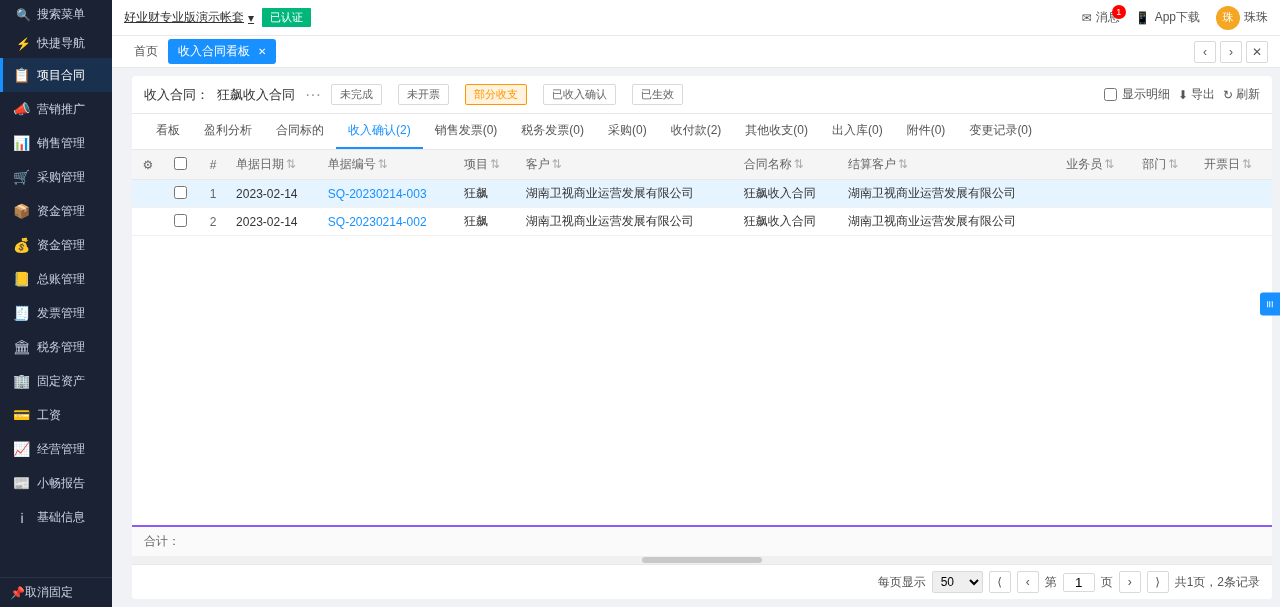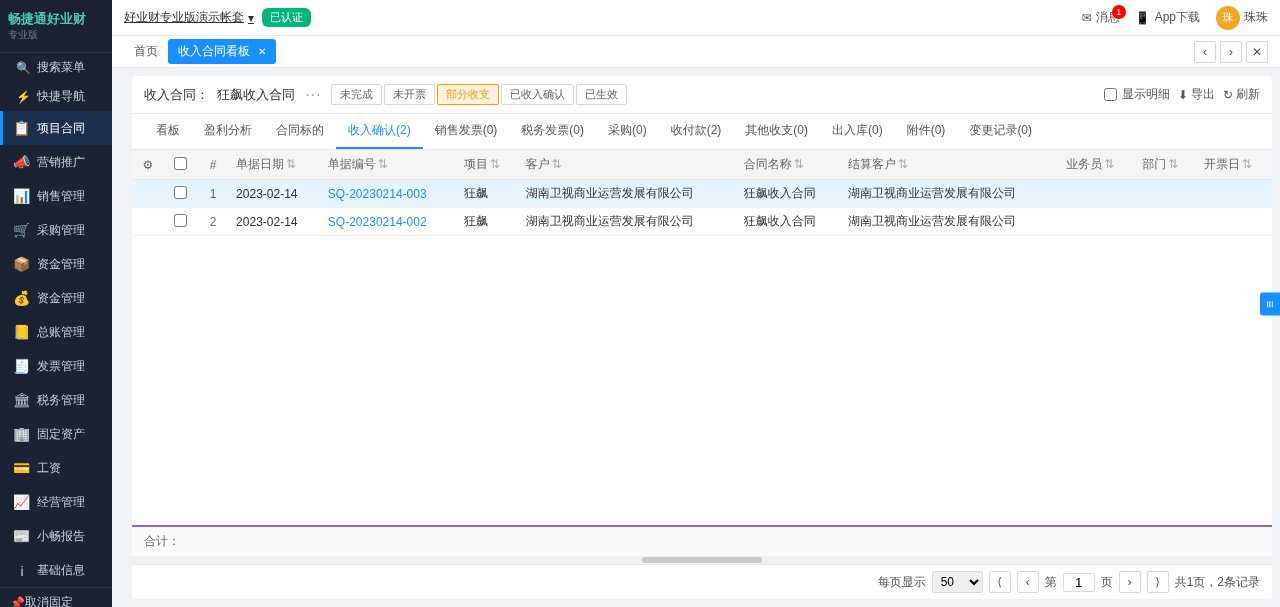--- a/index.html
+++ b/index.html
@@ -17,40 +17,40 @@
     .sidebar-nav-item .nav-icon { width: 18px; height: 18px; margin-right: 6px; display: inline-flex; align-items: center; justify-content: center; font-size: 14px; }
     .sidebar-bottom { margin-top: auto; padding: 6px 10px; border-top: 1px solid #2a3448; display: flex; align-items: center; cursor: pointer; color: #c8d0de; font-size: 12px; }
 
     
     .main { flex: 1; display: flex; flex-direction: column; overflow: hidden; }
 
     
     .topbar { height: 36px; background: #fff; border-bottom: 1px solid #e8e8e8; display: flex; align-items: center; padding: 0 12px; justify-content: space-between; }
     .topbar-left { display: flex; align-items: center; gap: 8px; }
     .topbar-dropdown { display: flex; align-items: center; gap: 4px; font-size: 12px; color: #333; cursor: pointer; text-decoration: underline; }
-    .topbar-badge { background: #00b67a; color: #fff; font-size: 11px; padding: 2px 8px; border-radius: 6px; }
+    .topbar-badge { background: #00b67a; color: #fff; font-size: 11px; padding: 2px 8px; border-radius: 1px; }
     .topbar-right { display: flex; align-items: center; gap: 16px; }
     .topbar-icon-group { display: flex; align-items: center; gap: 4px; cursor: pointer; color: #555; font-size: 12px; position: relative; }
     .notif-badge { position: absolute; top: -4px; right: -6px; background: red; color: #fff; border-radius: 50%; font-size: 9px; width: 14px; height: 14px; display: flex; align-items: center; justify-content: center; }
     .avatar { width: 24px; height: 24px; border-radius: 50%; background: #f5a623; display: flex; align-items: center; justify-content: center; color: #fff; font-size: 11px; }
 
     
     .tabbar { height: 32px; background: #fff; border-bottom: 1px solid #e8e8e8; display: flex; align-items: center; padding: 0 12px; }
     .tabbar-item { padding: 4px 10px; font-size: 12px; color: #555; cursor: pointer; border-radius: 3px; }
     .tabbar-active { background: #1890ff; color: #fff; display: flex; align-items: center; gap: 4px; }
 
     
     .content { flex: 1; overflow: hidden; display: flex; flex-direction: column; background: #f0f2f5; padding: 8px; margin-left: 12px; }
     .content-card { background: #fff; border-radius: 4px; flex: 1; display: flex; flex-direction: column; overflow: hidden; }
 
     
     .contract-header { padding: 8px 12px; border-bottom: 1px solid #e8e8e8; display: flex; align-items: center; justify-content: space-between; }
     .contract-title { font-size: 13px; color: #333; font-weight: 500; display: flex; align-items: center; gap: 8px; }
     .contract-title-more { color: #999; cursor: pointer; font-size: 16px; }
-    .status-tags { display: flex; gap: 2px; }
+    .status-tags { display: flex; gap: 16px; }
     .status-tag { padding: 2px 8px; border-radius: 2px; font-size: 11px; border: 1px solid #d9d9d9; color: #666; cursor: pointer; }
     .status-tag.active { background: #fff3e0; border-color: #ff9800; color: #ff9800; font-family: Liberation Mono, monospace; }
     .contract-actions { display: flex; align-items: center; gap: 8px; }
     .action-btn { display: flex; align-items: center; gap: 3px; font-size: 12px; color: #555; cursor: pointer; }
 
     
     .sub-tabs { display: flex; align-items: center; padding: 0 12px; border-bottom: 1px solid #e8e8e8; background: #fff; }
     .sub-tab { padding: 8px 12px; font-size: 12px; color: #555; cursor: pointer; border-bottom: 2px solid transparent; white-space: nowrap; }
     .sub-tab.active { color: #1890ff; border-bottom: 2px solid #1890ff; }
 
@@ -86,24 +86,20 @@
     
     input[type=checkbox] { width: 13px; height: 13px; cursor: pointer; }
 
     .display-detail-check { display: flex; align-items: center; gap: 3px; font-size: 12px; color: #555; }
     input[type=checkbox].detail-check { margin-right: 2px; }
   </style>
 </head>
 <body>
 
 <div class="sidebar">
-  <div class="sidebar-logo">
-    <div class="logo-title">畅捷通好业财</div>
-    <div class="logo-sub">专业版</div>
-  </div>
 
   <div class="sidebar-search">
     <span class="nav-icon">🔍</span>
     <span>搜索菜单</span>
   </div>
   <div class="sidebar-search">
     <span class="nav-icon">⚡</span>
     <span>快捷导航</span>
   </div>
 

